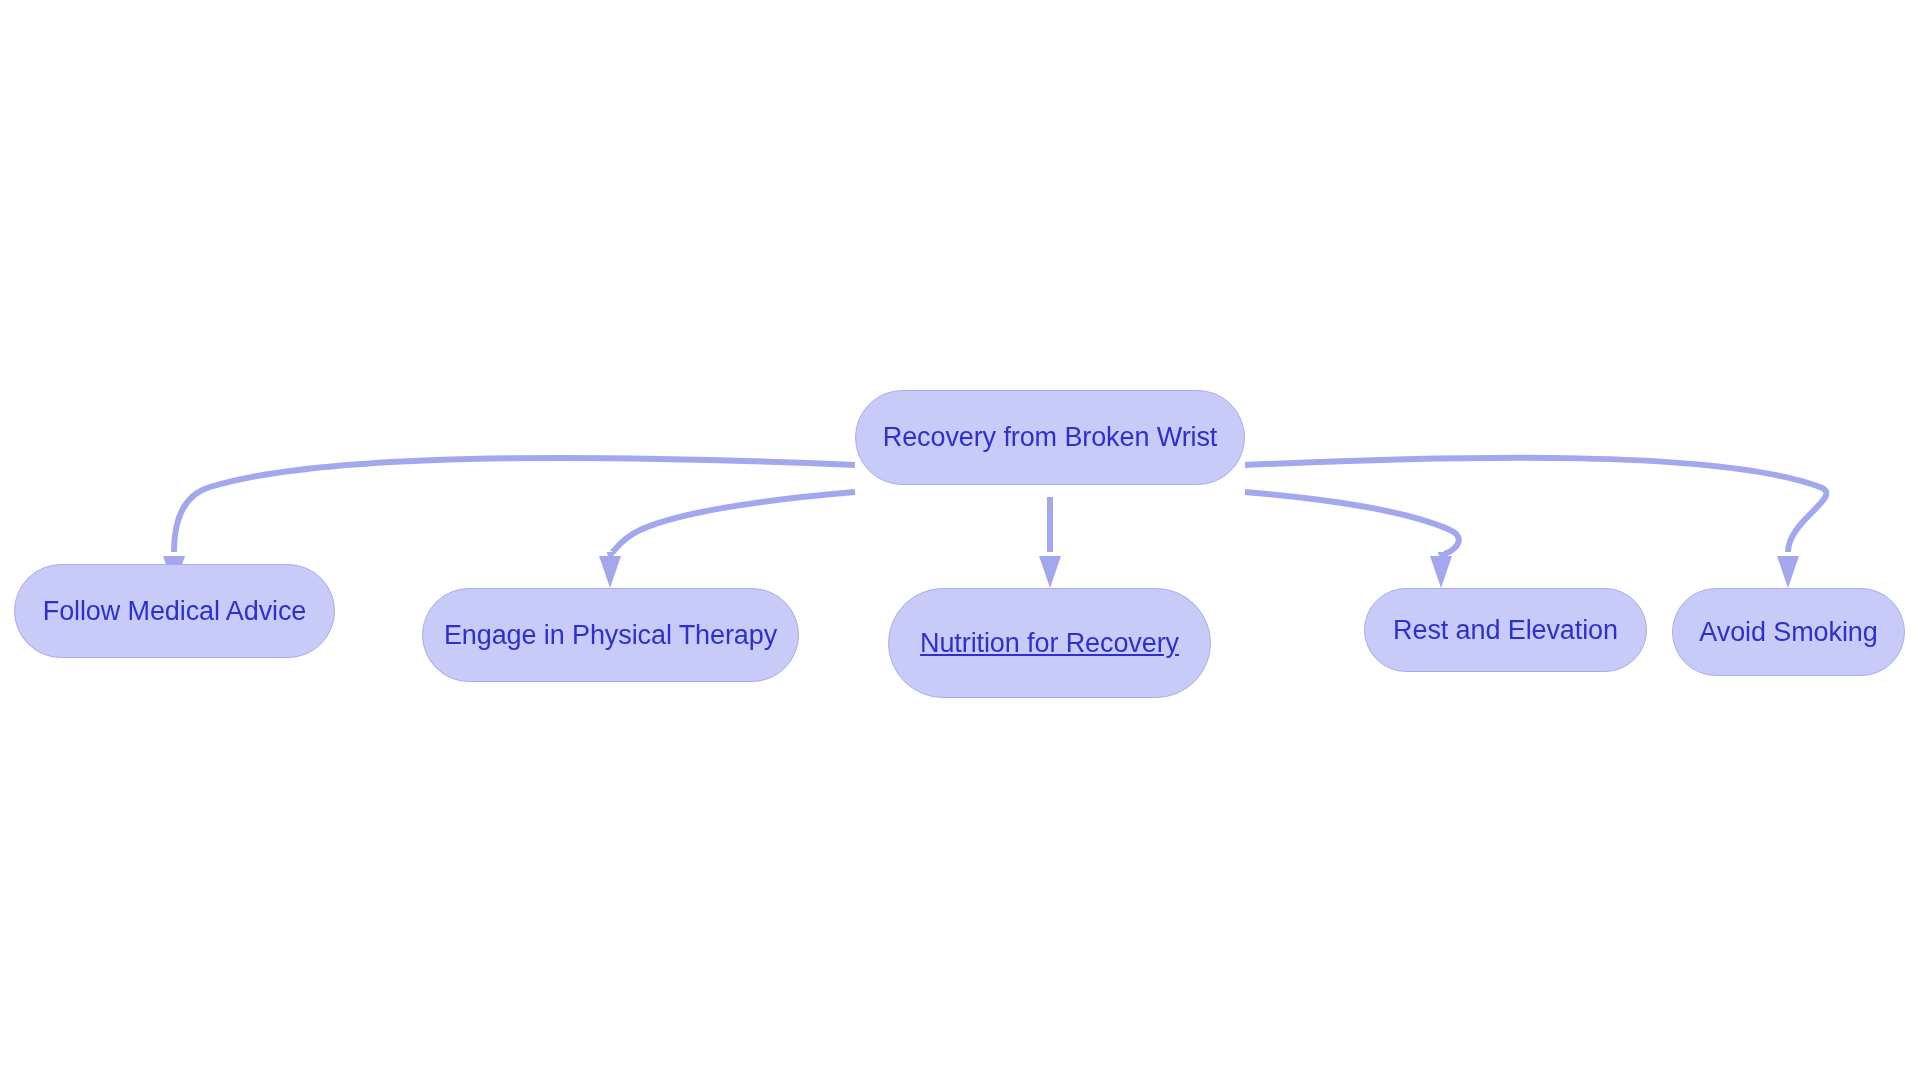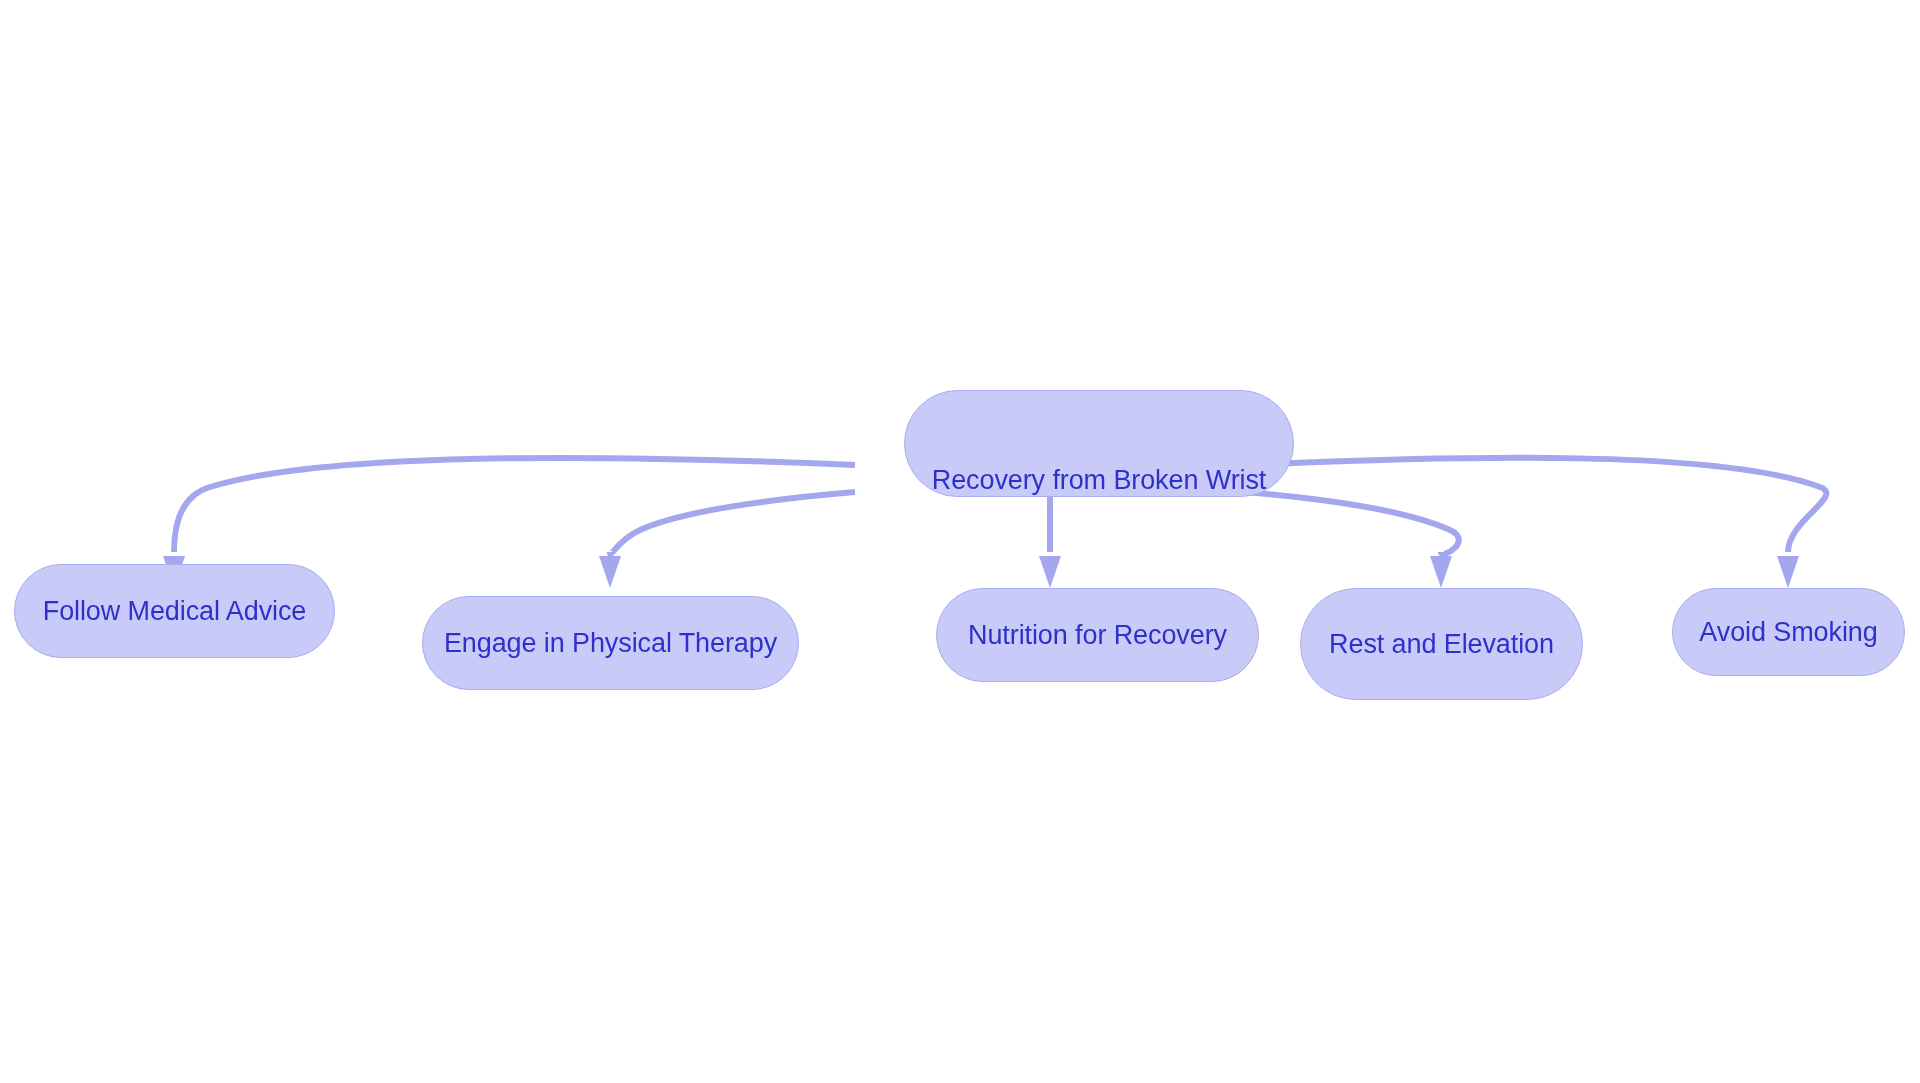--- a/index.html
+++ b/index.html
@@ -41,50 +41,49 @@
   }
   .node-label {
     font-family: "Liberation Sans", sans-serif;
     font-size: 27px;
     line-height: 1.2;
     letter-spacing: -0.1px;
     white-space: nowrap;
     color: #2f30cc;
   }
   #node-root {
-    left: 904px;
+    left: 855px;
     top: 390px;
     width: 390px;
-    height: 107px;
-    align-items: flex-end;
+    height: 95px;
   }
   #node-child-0 {
     left: 14px;
     top: 564px;
     width: 321px;
     height: 94px;
   }
   #node-child-1 {
     left: 422px;
     top: 588px;
     width: 377px;
     height: 94px;
-    margin-top: 8px;
   }
   #node-child-2 {
-    left: 936px;
+    left: 888px;
     top: 588px;
     width: 323px;
-    height: 94px;
+    height: 110px;
+    text-decoration: underline;
   }
   #node-child-3 {
-    left: 1300px;
+    left: 1364px;
     top: 588px;
     width: 283px;
-    height: 112px;
+    height: 84px;
   }
   #node-child-4 {
     left: 1672px;
     top: 588px;
     width: 233px;
     height: 88px;
   }
   .edge-path {
     fill: none;
     stroke: #a3a8ee;

